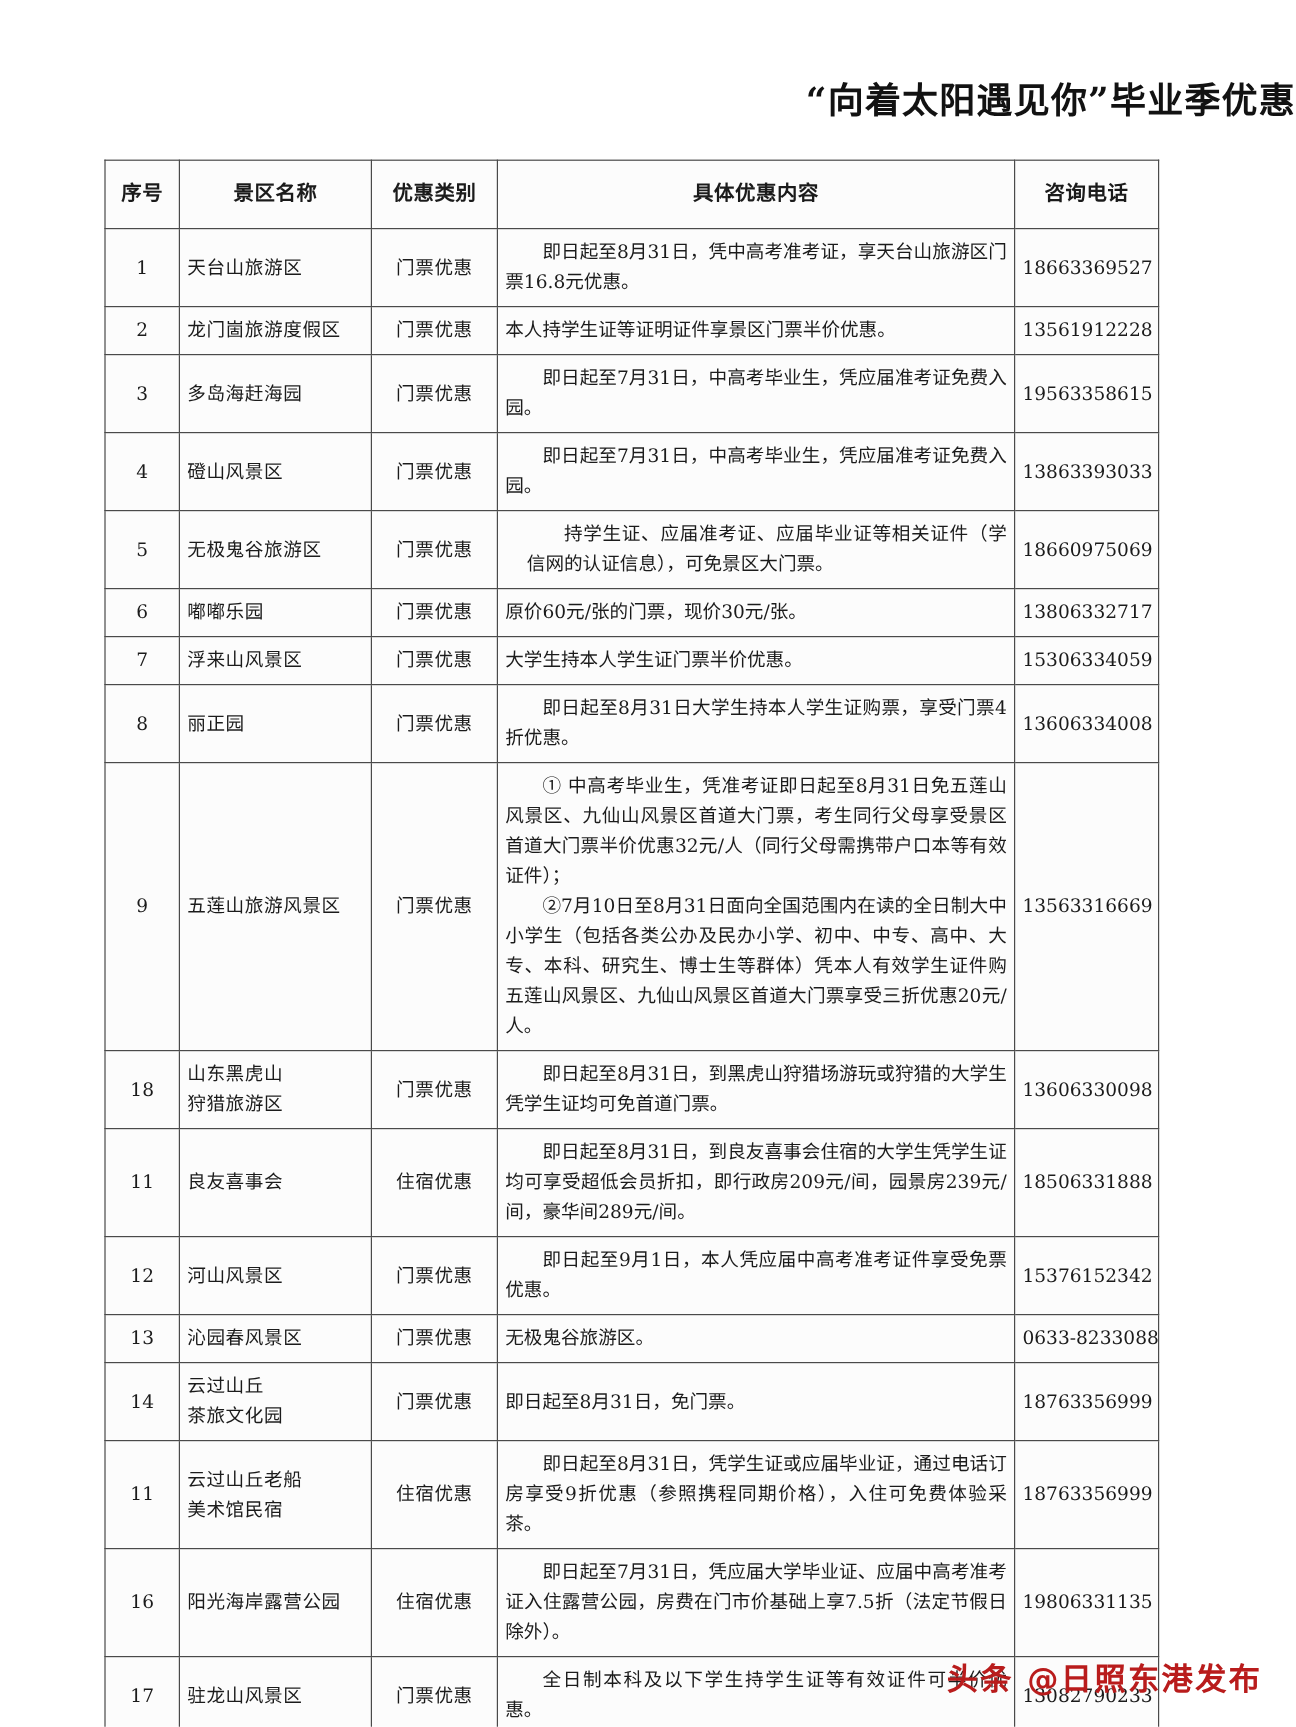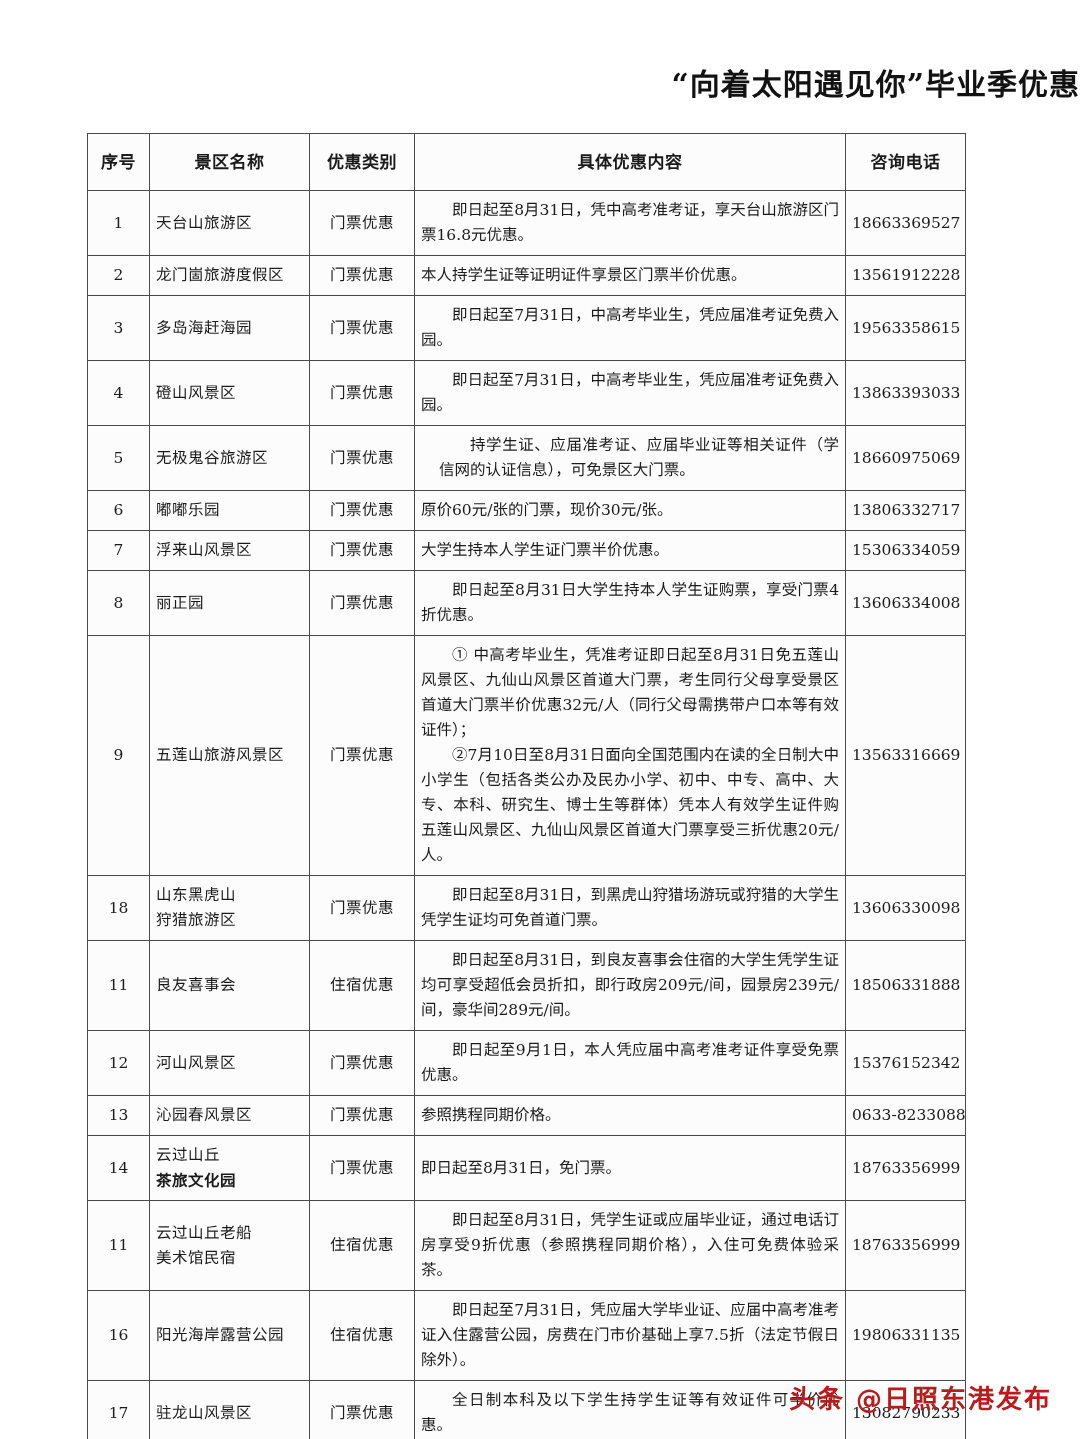--- a/index.html
+++ b/index.html
@@ -244,28 +244,28 @@
             <td class="idx">12</td>
             <td class="name">河山风景区</td>
             <td class="type">门票优惠</td>
             <td class="desc">即日起至9月1日，本人凭应届中高考准考证件享受免票优惠。</td>
             <td class="tel">15376152342</td>
           </tr>
           <tr>
             <td class="idx">13</td>
             <td class="name">沁园春风景区</td>
             <td class="type">门票优惠</td>
-            <td class="desc centered">参照携程同期价格。</td>
+            <td class="desc centered">无极鬼谷旅游区。</td>
             <td class="tel">0633-8233088</td>
           </tr>
           <tr>
             <td class="idx">14</td>
             <td class="name">
               <span style="display: block;">云过山丘</span>
-              <span style="display: block; font-weight: bold;">茶旅文化园</span>
+              <span style="display: block;">茶旅文化园</span>
             </td>
             <td class="type">门票优惠</td>
             <td class="desc centered">即日起至8月31日，免门票。</td>
             <td class="tel">18763356999</td>
           </tr>
           <tr>
             <td class="idx">11</td>
             <td class="name">
               <span style="display: block;">云过山丘老船</span>
               <span style="display: block;">美术馆民宿</span>

